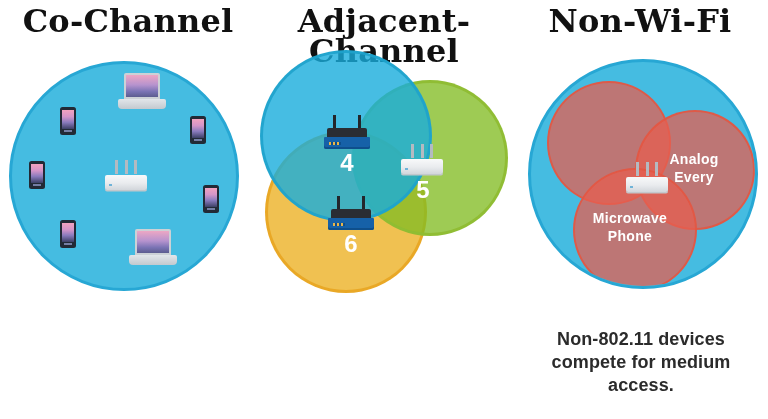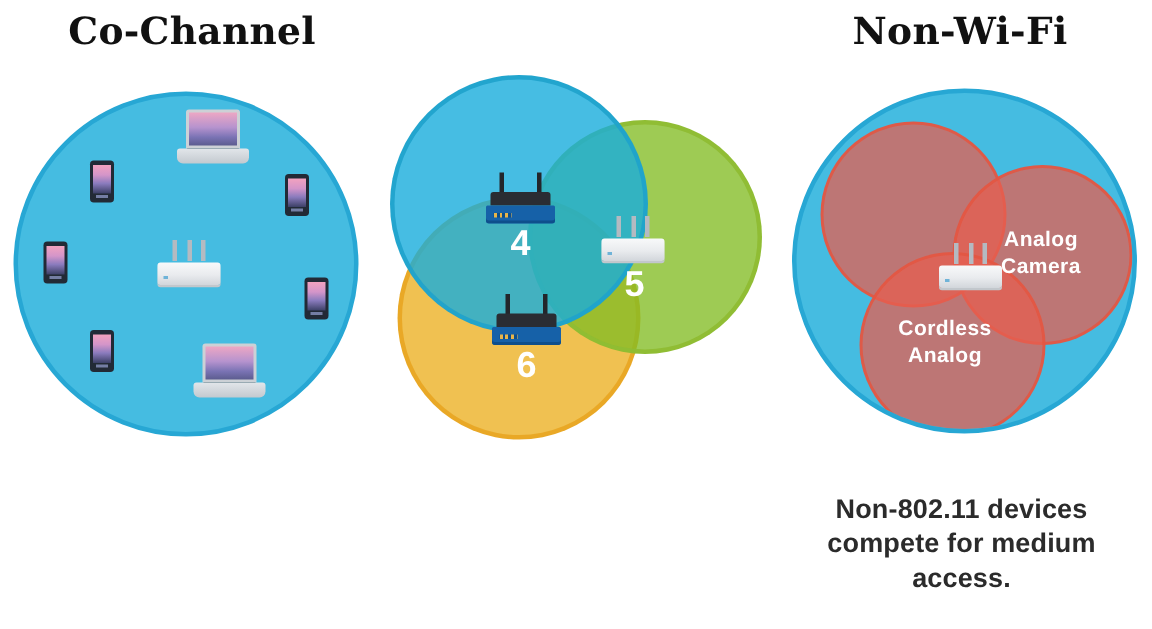--- a/index.html
+++ b/index.html
@@ -1,20 +1,20 @@
 <!DOCTYPE html>
 <html><head>
 <meta charset="utf-8">
 <style>
   html,body{margin:0;padding:0;background:#ffffff;}
   body{width:768px;height:419px;overflow:hidden;font-family:"Liberation Sans",sans-serif;position:relative;}
   .canvas{position:absolute;inset:0;}
   .col{position:absolute;top:0;width:256px;height:419px;}
   .col h2{position:absolute;top:6px;left:0;width:100%;margin:0;text-align:center;
-          font-family:"DejaVu Serif",serif;font-weight:700;font-size:25px;line-height:30px;color:#111;letter-spacing:.2px;}
+          font-family:"DejaVu Serif",serif;font-weight:700;font-size:32px;line-height:30px;color:#111;letter-spacing:.2px;}
   .caption{position:absolute;margin:0;text-align:center;font-weight:600;font-size:17.5px;line-height:23px;color:#2b2b2b;letter-spacing:.1px;}
 
   
   .circle{position:absolute;border-radius:50%;box-sizing:border-box;}
   .solid-blue{background:#45BCE1;border:3px solid #27A7D4;}
   .v-yellow{background:rgba(236,177,38,.8);border:3px solid rgba(233,168,37,.95);}
   .v-green{background:rgba(131,188,36,.78);border:3px solid rgba(143,188,51,.95);}
   .v-blue{background:rgba(24,172,220,.8);border:3px solid rgba(31,162,204,.9);}
   .v-red{background:rgba(229,95,80,.75);border:2.5px solid rgba(226,87,66,.9);}
 
@@ -90,20 +90,21 @@
             <div class="lap-display"></div>
           </div>
         <div class="lap-keys"></div>
           <div class="lap-base"></div>
       </div>
     </div>
 
   </section>
 
   <section class="col" style="left:256px;">
+    <h2>Adjacent-Channel</h2>
 
     <div class="circle v-yellow" style="left:9px;top:131px;width:162px;height:162px;"></div>
     <div class="circle v-green" style="left:96px;top:80px;width:156px;height:156px;"></div>
     <div class="circle v-blue" style="left:4px;top:50px;width:172px;height:172px;"></div>
 
     <div class="router-dark" style="left:68px;top:115px;">
       <div class="ant a1"></div>
         <div class="ant a2"></div>
       <div class="rtop"></div>
         <div class="rbot"></div>
@@ -133,22 +134,22 @@
 
   <section class="col" style="left:512px;">
     <h2>Non-Wi-Fi</h2>
 
     <div class="circle solid-blue" style="left:16px;top:59px;width:230px;height:230px;overflow:hidden;">
 
       <div class="circle v-red" style="left:16px;top:19px;width:124px;height:124px;"></div>
       <div class="circle v-red" style="left:104px;top:48px;width:120px;height:120px;"></div>
       <div class="circle v-red" style="left:42px;top:106px;width:124px;height:124px;"></div>
 
-      <div class="rlabel" style="left:123px;top:88px;width:80px;">Analog Camera</div>
-      <div class="rlabel" style="left:59px;top:147px;width:80px;">Cordless Analog</div>
+      <div class="rlabel" style="left:123px;top:88px;width:80px;">Analog Every</div>
+      <div class="rlabel" style="left:59px;top:147px;width:80px;">Microwave Phone</div>
 
       <div class="router-white" style="left:95px;top:100px;">
         <div class="ant a1"></div>
           <div class="ant a2"></div>
           <div class="ant a3"></div>
         <div class="rbody"></div>
           <div class="led"></div>
       </div>
     </div>
 

